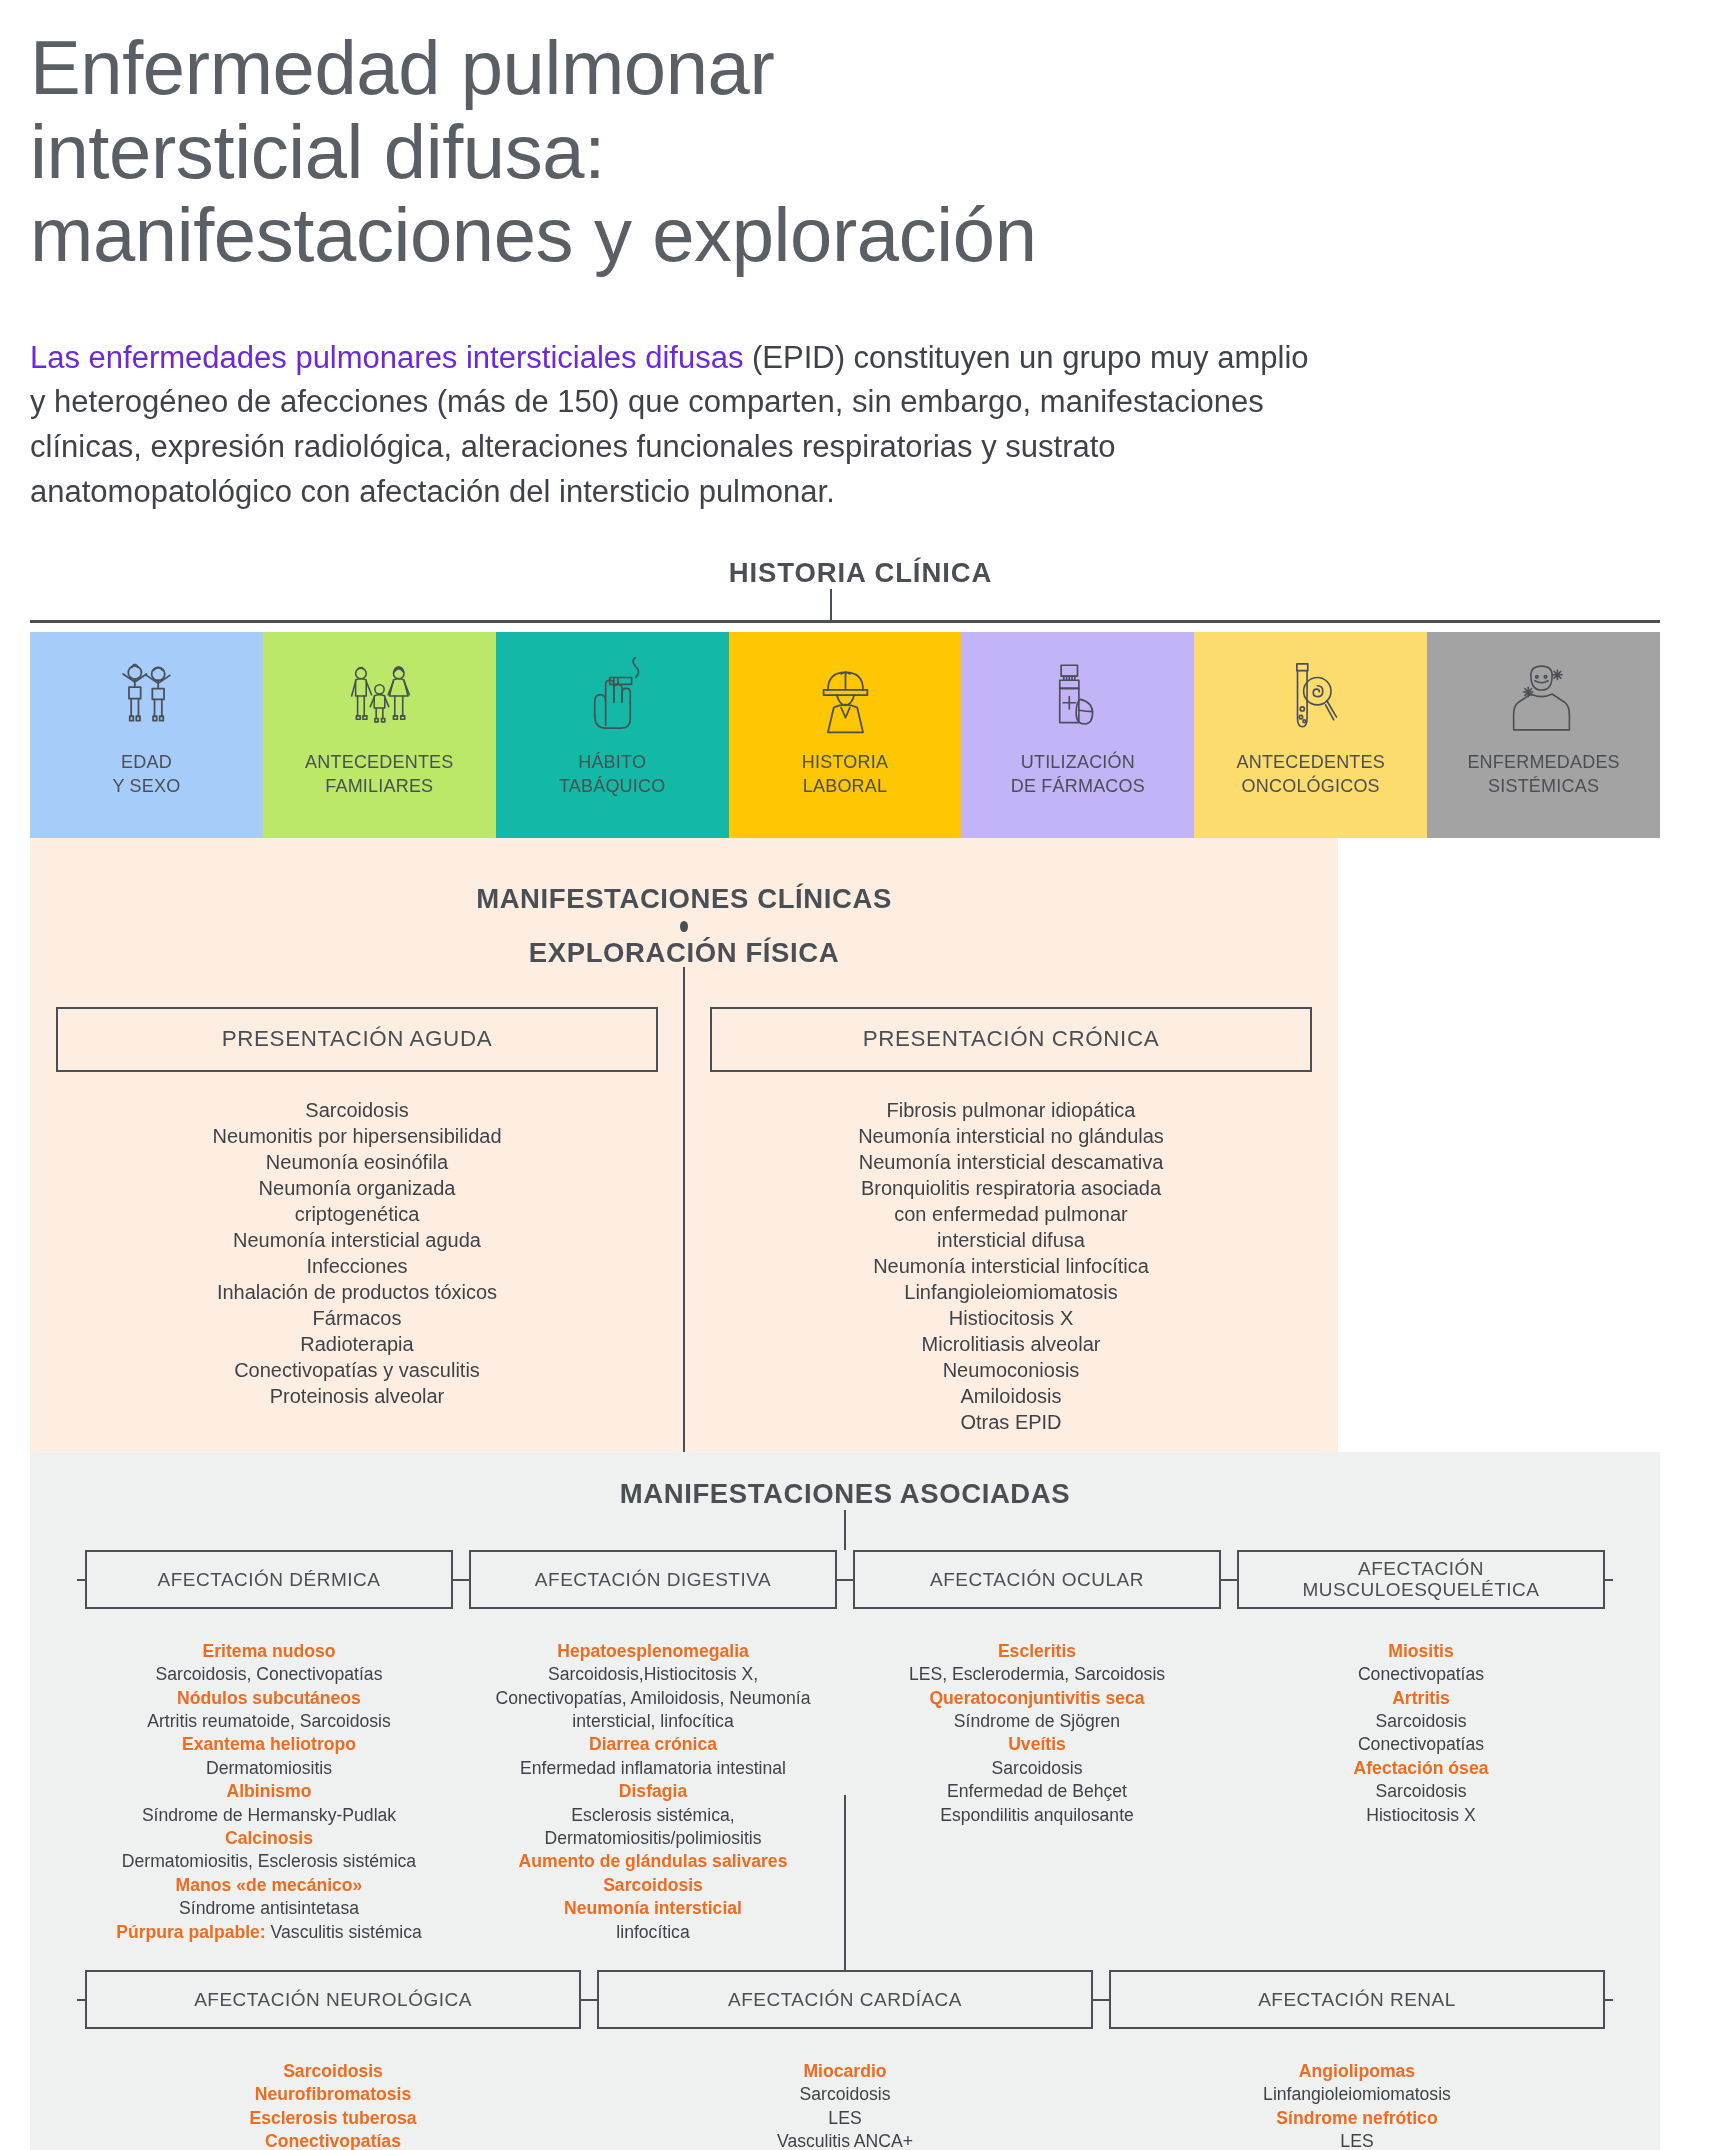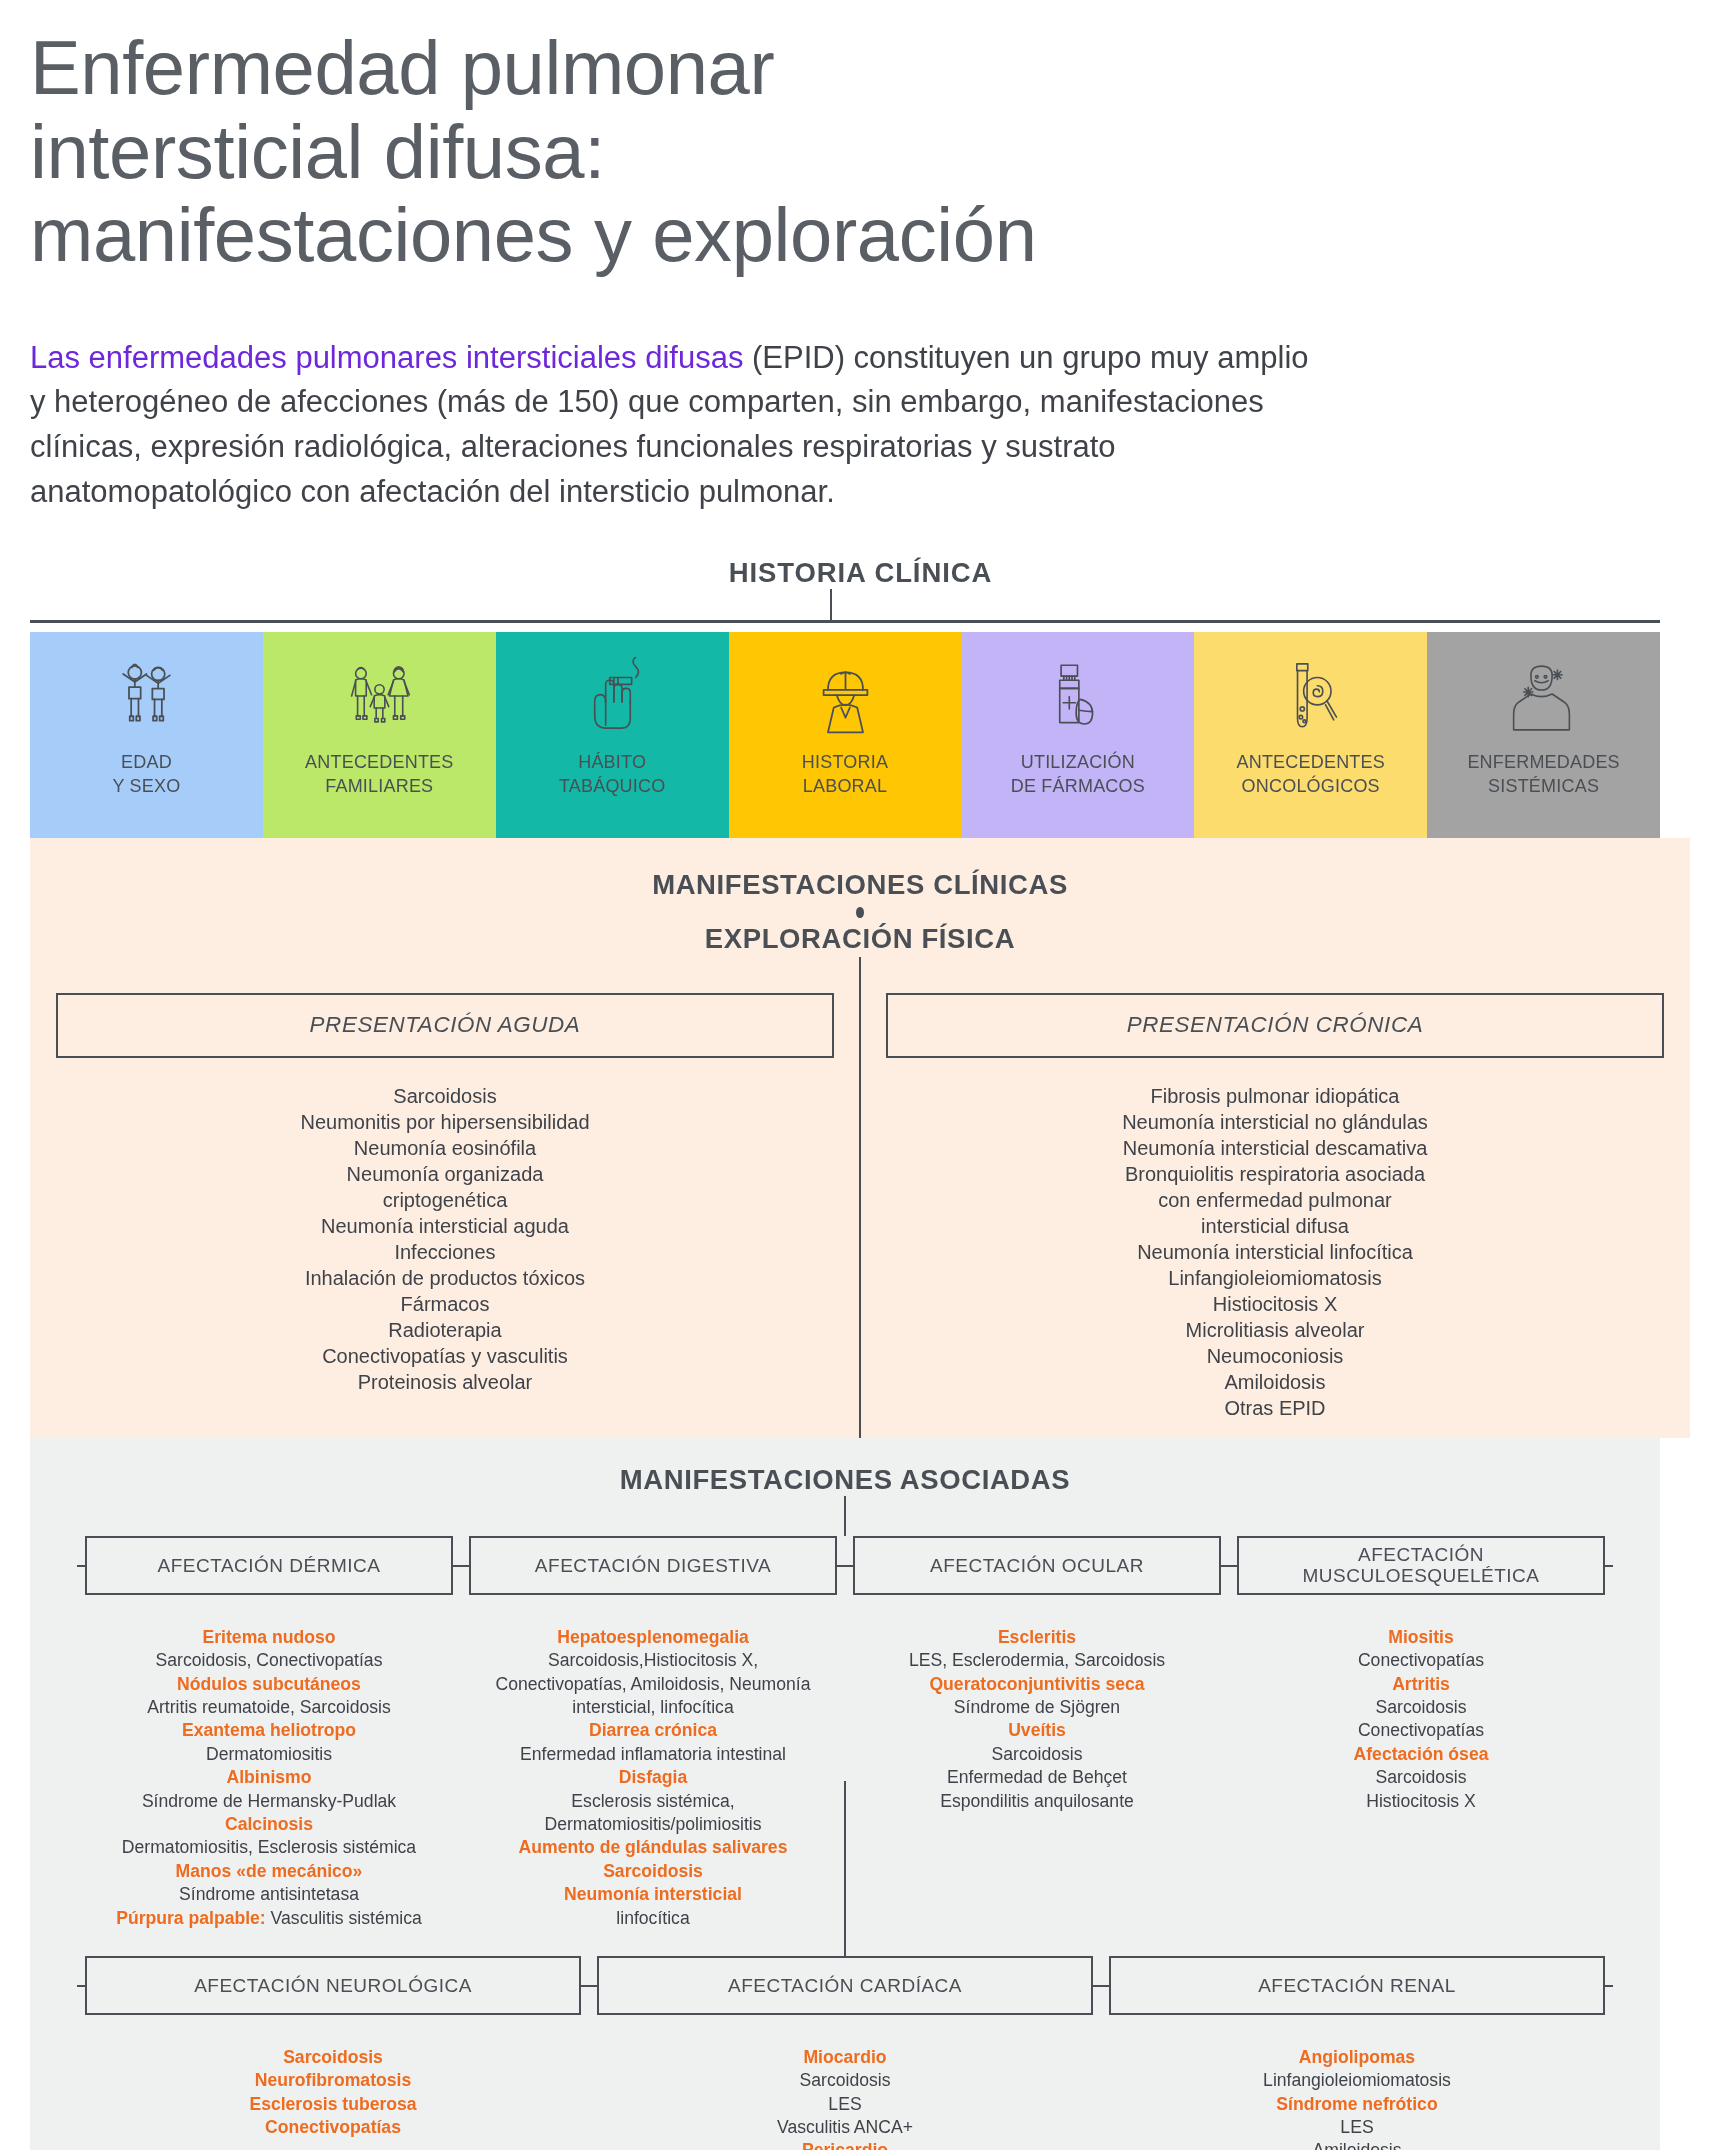--- a/index.html
+++ b/index.html
@@ -78,23 +78,23 @@
     font-size:18px;
     font-weight:400;
     line-height:1.30;
     letter-spacing:0.2px;
     color:#4a4f55;
   }
   .cat-label span { display:block; }
 
   
   .band-clin {
-    width:1660px; margin-left:30px;
+    width:1308px; margin-left:30px;
     background:#fdeee1;
-    padding-top:30px;
+    padding-top:44px;
     padding-bottom:17px;
     position:relative;
   }
   .band-title {
     text-align:center;
     font-size:27.5px;
     font-weight:700;
     letter-spacing:0.6px;
     color:#4a4f55;
     line-height:1.25;
@@ -109,21 +109,20 @@
   .two-cols { display:flex; width:100%; }
   .two-col { flex:1 1 0; padding:0 26px; }
   .sub-box {
     border:2.2px solid #4a4f55;
     height:65px;
     display:flex; align-items:center; justify-content:center;
     font-size:22.4px;
     letter-spacing:0.6px;
     color:#4a4f55;
     margin-bottom:25px;
-    font-style:italic;
   }
   .list {
     text-align:center;
     font-size:20px;
     line-height:1.30;
     color:#3f4349;
   }
   .list div { white-space:nowrap; }
 
   .band-clin .midline {

